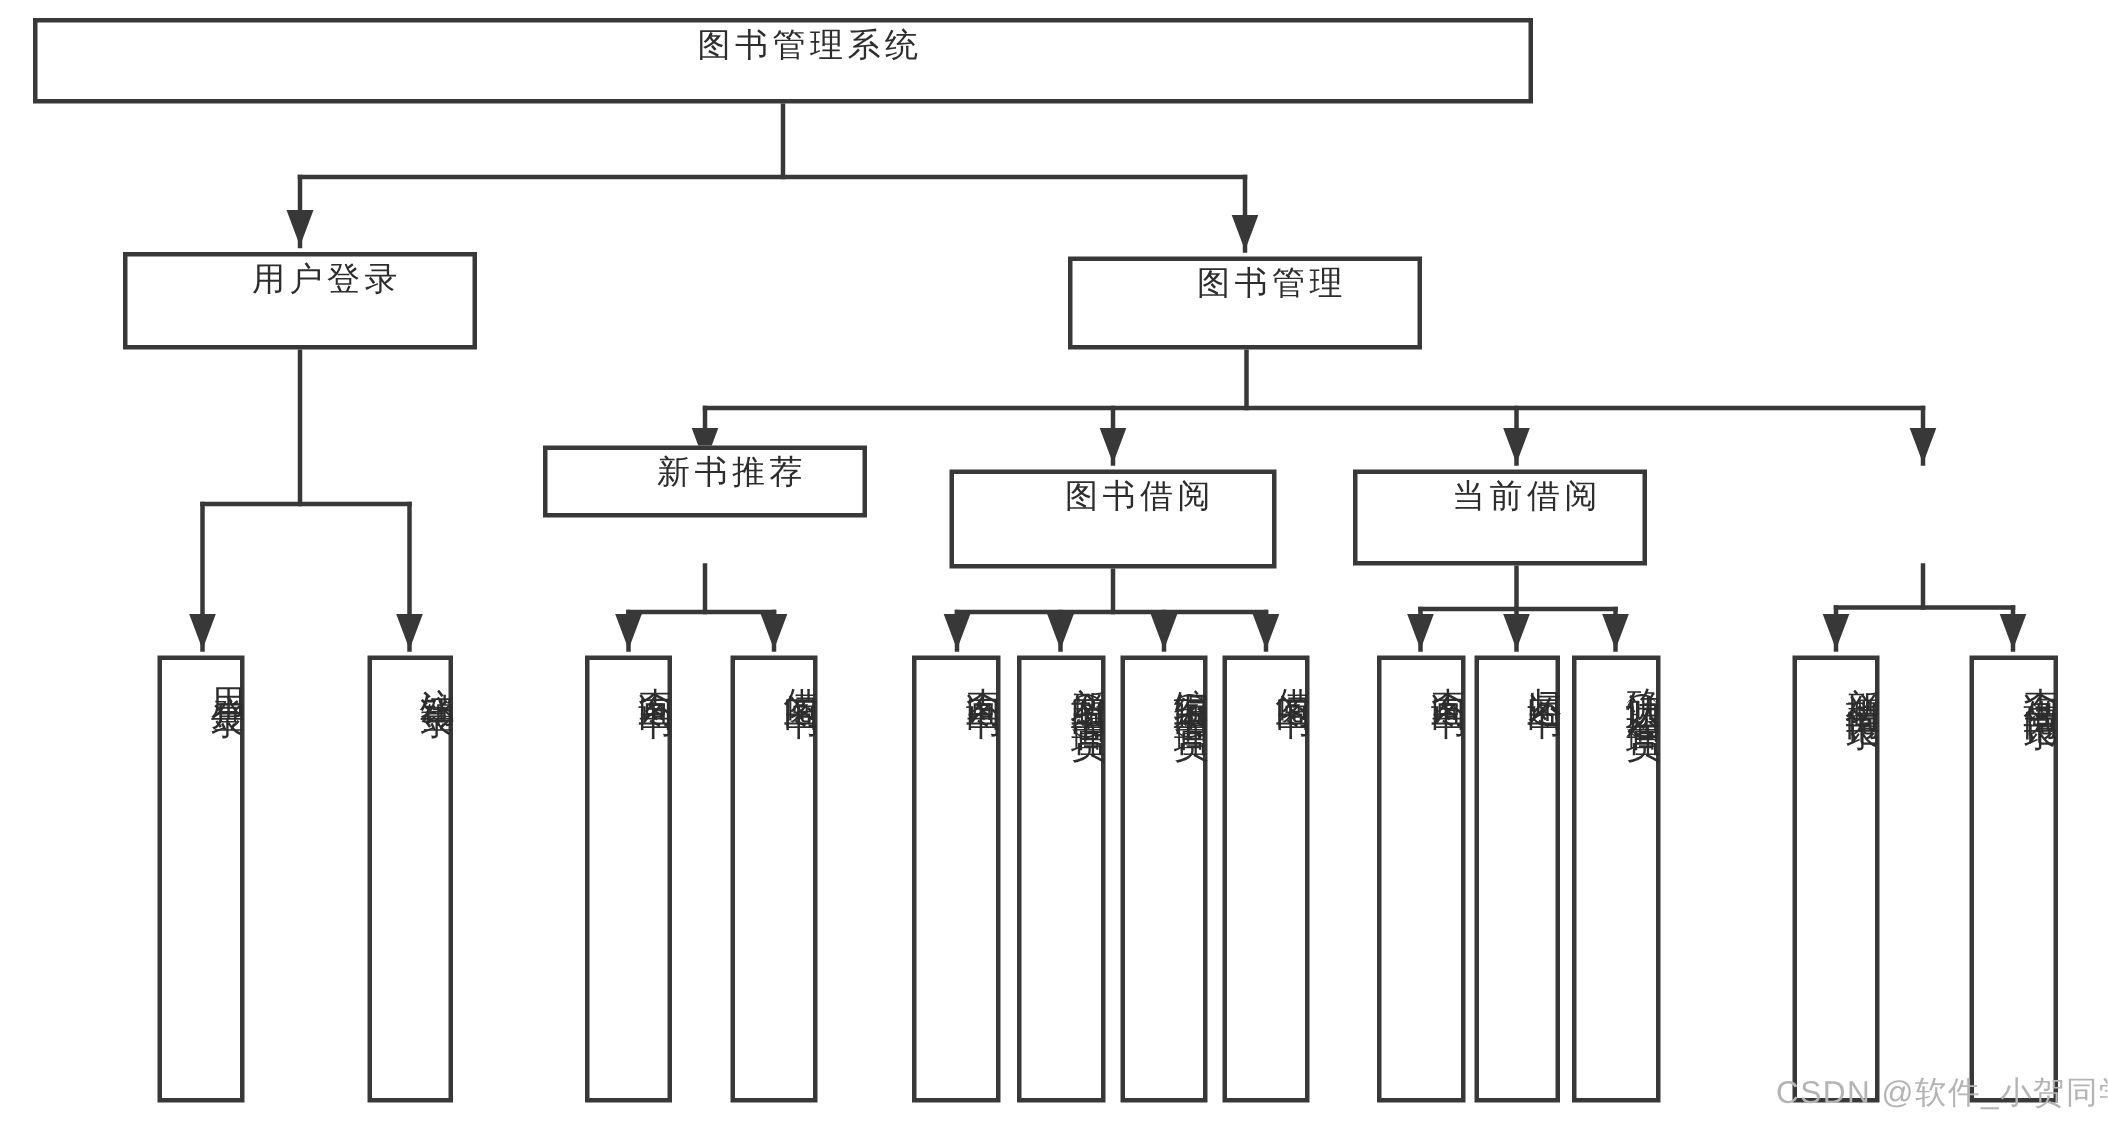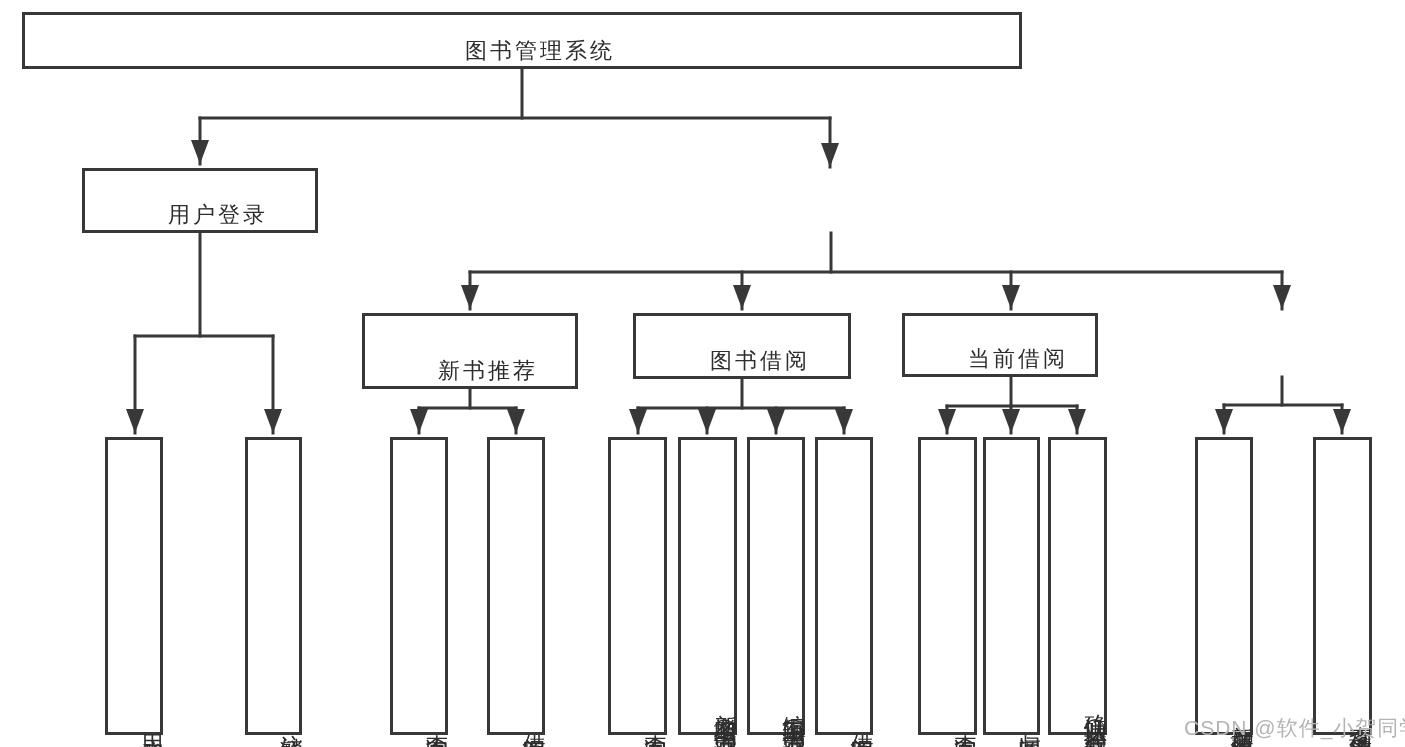--- a/index.html
+++ b/index.html
@@ -1,20 +1,20 @@
 <!DOCTYPE html>
 <html><head>
 <meta charset="utf-8">
 <style>
   html,body{margin:0;padding:0;background:#ffffff;width:1405px;height:747px;overflow:hidden;
     font-family:"Liberation Sans","DejaVu Sans",sans-serif;}
   .canvas{position:relative;width:1405px;height:747px;background:#fff;}
   svg.connectors{position:absolute;left:0;top:0;z-index:1;}
   .node{position:absolute;box-sizing:border-box;background:#fff;border:3px solid #383838;
-    display:flex;align-items:flex-end;justify-content:center;z-index:2;padding-left:36px;}
+    display:flex;align-items:flex-start;justify-content:center;z-index:2;padding-left:36px;}
   .node .lbl{color:#2d2d2d;font-size:22px;letter-spacing:3px;white-space:nowrap;}
   .vbox .lbl{writing-mode:vertical-rl;text-orientation:mixed;font-size:23px;letter-spacing:4px;
     line-height:1;max-height:288px;}
   .watermark{position:absolute;left:1184px;top:714px;z-index:3;color:#b4b4b4;
     font-size:21px;letter-spacing:1px;white-space:nowrap;}
 </style>
 </head>
 <body>
 
 <div class="canvas">
@@ -69,22 +69,25 @@
     </g>
   </svg>
 
   <div class="node hbox" style="left:22px;top:12px;width:1000px;height:57px">
     <span class="lbl">图书管理系统</span>
   </div>
 
   <div class="node hbox" style="left:82px;top:168px;width:236px;height:65px">
     <span class="lbl">用户登录</span>
   </div>
+  <div class="node hbox" style="left:712px;top:171px;width:236px;height:62px">
+    <span class="lbl">图书管理</span>
+  </div>
 
-  <div class="node hbox" style="left:362px;top:313px;width:216px;height:76px">
+  <div class="node hbox" style="left:362px;top:297px;width:216px;height:48px">
     <span class="lbl">新书推荐</span>
   </div>
   <div class="node hbox" style="left:633px;top:313px;width:218px;height:66px">
     <span class="lbl">图书借阅</span>
   </div>
   <div class="node hbox" style="left:902px;top:313px;width:196px;height:64px">
     <span class="lbl">当前借阅</span>
   </div>
 
   <div class="node vbox" style="left:105px;top:437px;width:58px;height:298px">

